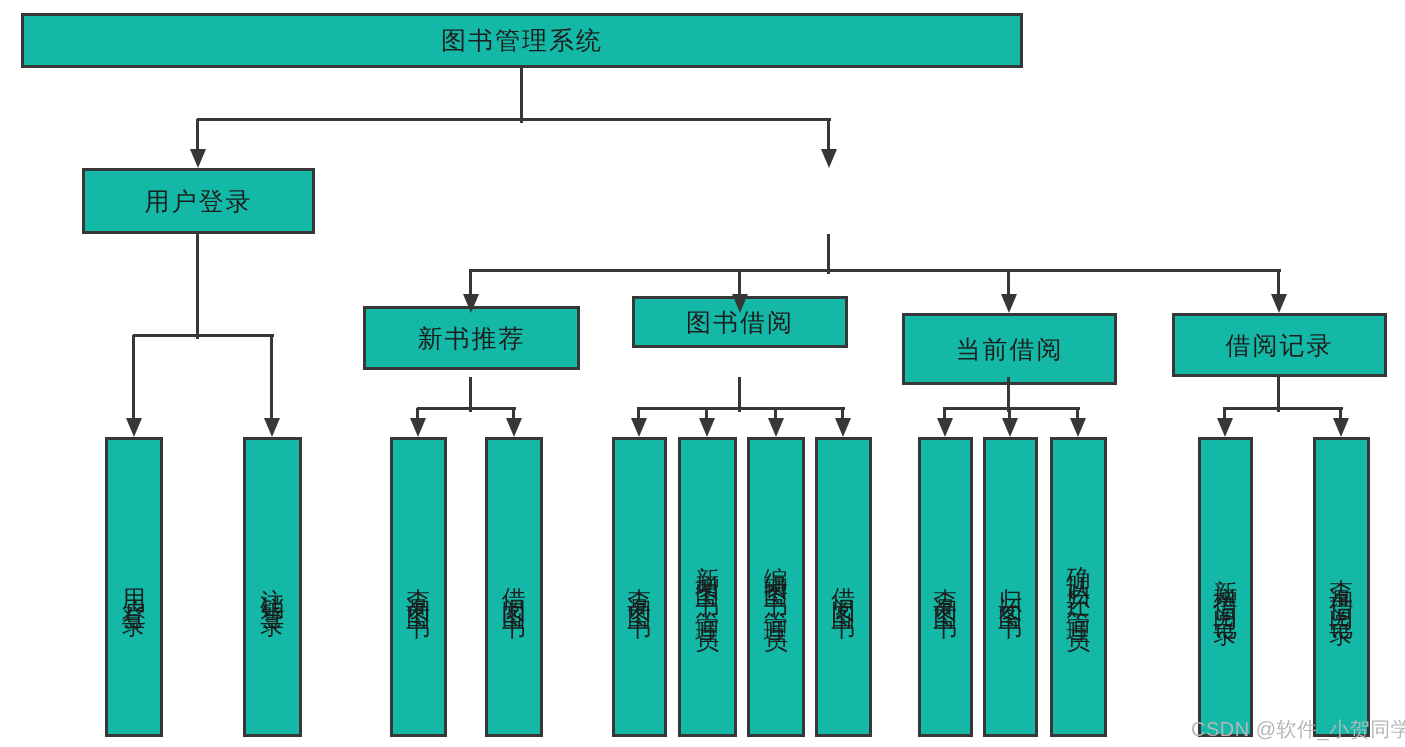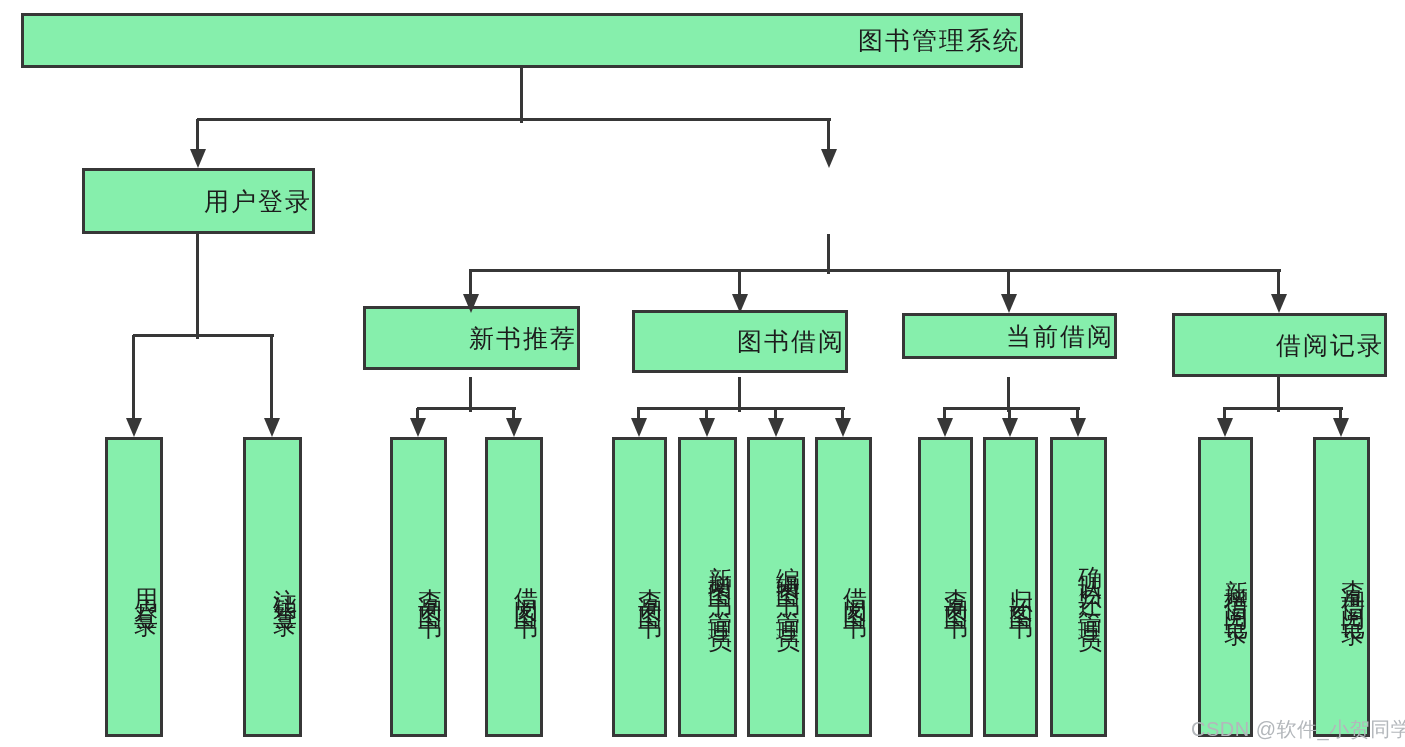--- a/index.html
+++ b/index.html
@@ -13,25 +13,25 @@
     position:relative;
     width:1405px;height:747px;
     background:var(--bg);
     overflow:hidden;
     font-family:"Liberation Sans","DejaVu Sans",sans-serif;
     color:var(--text);
   }
   .node{
     position:absolute;
     box-sizing:border-box;
-    background:#86efac;
+    background:#14b8a6;
     border:3px solid var(--line);
     display:flex;
     align-items:center;
-    justify-content:flex-end;
+    justify-content:center;
   }
   .hbox .lbl{
     font-size:25px;
     letter-spacing:2px;
     white-space:nowrap;
     color:var(--text);
   }
   .vbox .lbl{
     writing-mode:vertical-rl;
     text-orientation:mixed;
@@ -67,24 +67,24 @@
     <span class="lbl">图书管理系统</span>
   </div>
 
   <div class="node hbox" style="left:82px;top:168px;width:233px;height:66px">
     <span class="lbl">用户登录</span>
   </div>
 
   <div class="node hbox" style="left:363px;top:306px;width:217px;height:64px">
     <span class="lbl">新书推荐</span>
   </div>
-  <div class="node hbox" style="left:632px;top:310px;width:216px;height:63px">
+  <div class="node hbox" style="left:632px;top:296px;width:216px;height:52px">
     <span class="lbl">图书借阅</span>
   </div>
-  <div class="node hbox" style="left:902px;top:313px;width:215px;height:46px">
+  <div class="node hbox" style="left:902px;top:313px;width:215px;height:72px">
     <span class="lbl">当前借阅</span>
   </div>
   <div class="node hbox" style="left:1172px;top:313px;width:215px;height:64px">
     <span class="lbl">借阅记录</span>
   </div>
 
   <div class="node vbox" style="left:105px;top:437px;width:58px;height:300px">
     <span class="lbl">用户登录</span>
   </div>
   <div class="node vbox" style="left:243px;top:437px;width:59px;height:300px">

